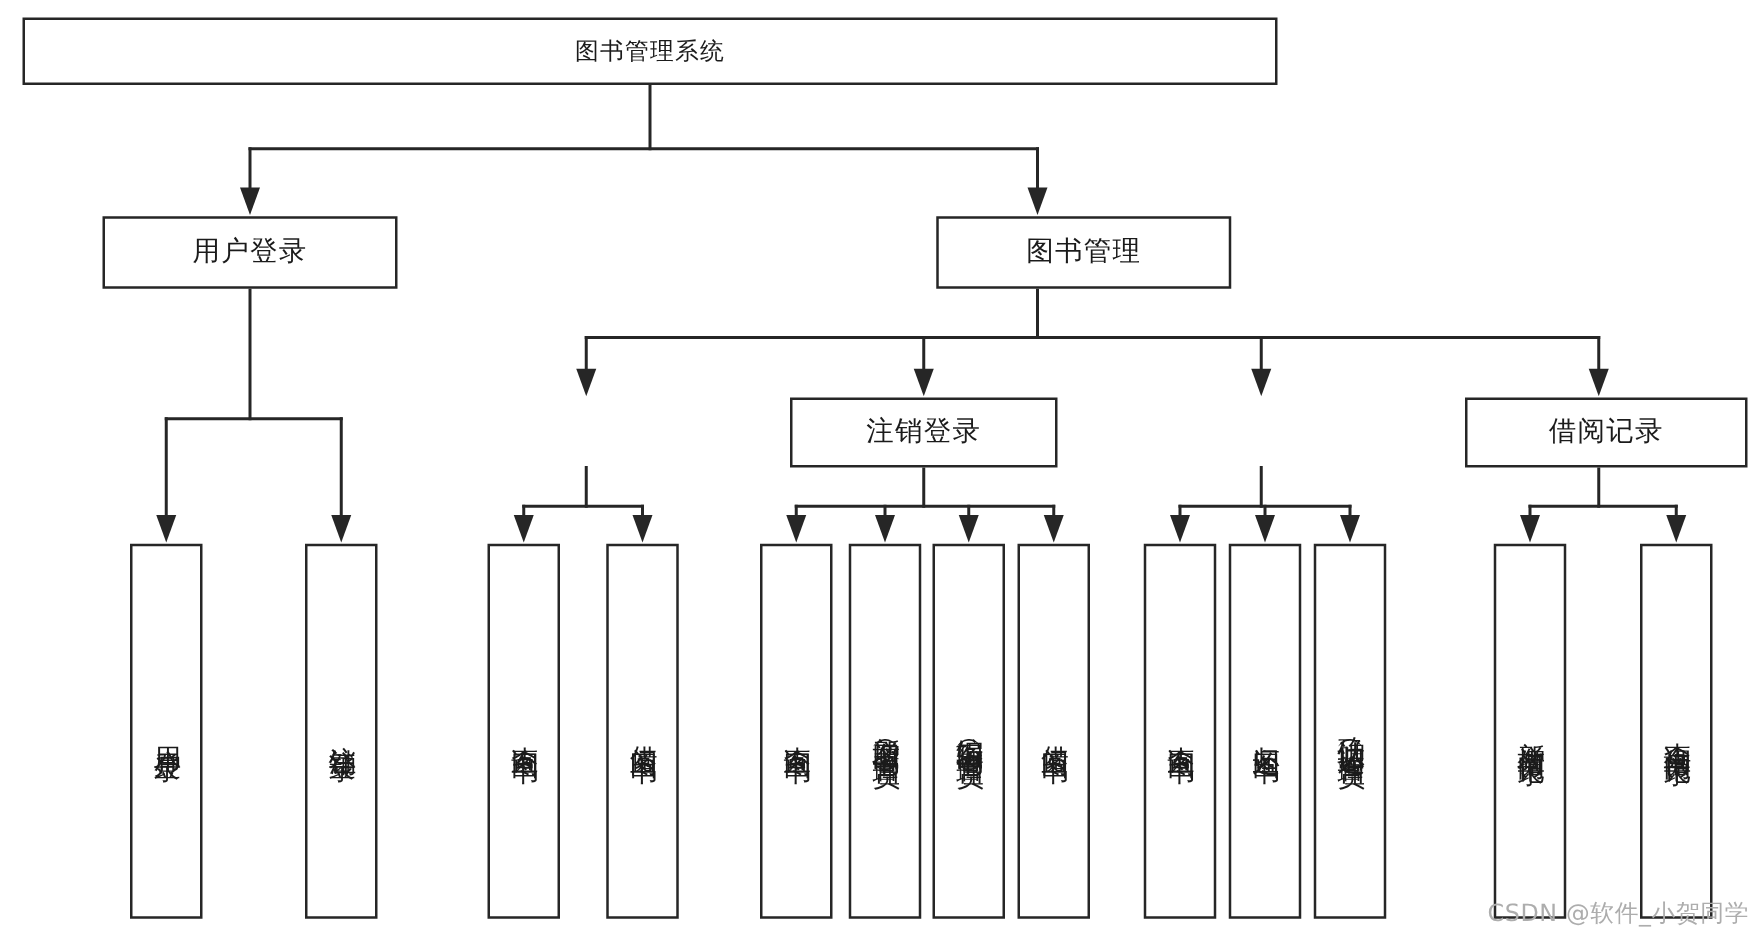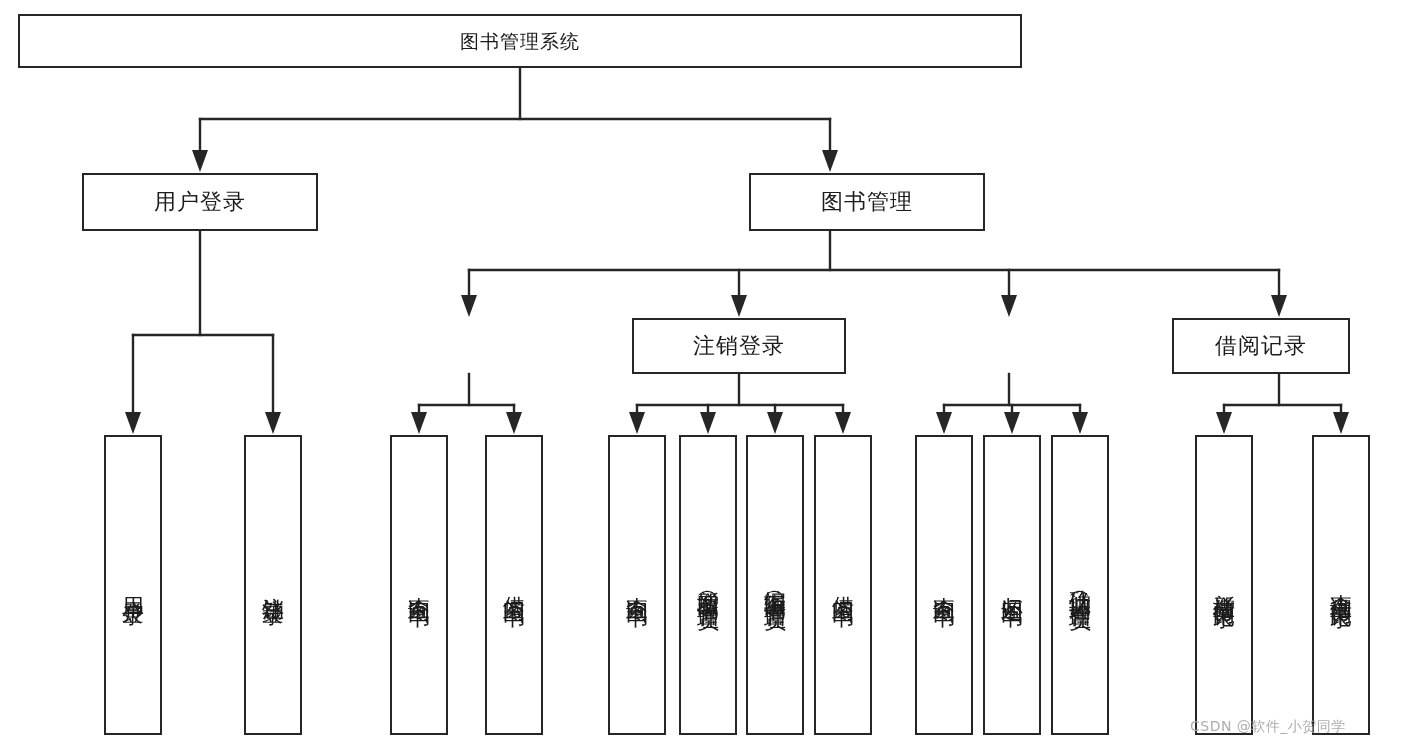--- a/index.html
+++ b/index.html
@@ -50,21 +50,21 @@
     padding: 6px 0;
     white-space: nowrap;
     align-items: center;
     justify-content: center;
   }
   .node.root {
     font-size: 19px;
   }
   .watermark {
     position: absolute;
-    font-size: 14px;
+    font-size: 19px;
     color: #adadad;
     white-space: nowrap;
     letter-spacing: 0.5px;
     user-select: none;
   }
 </style>
 </head>
 <body>
 
 <div id="canvas">
@@ -123,21 +123,21 @@
       <line x1="1341" y1="405" x2="1341" y2="415" stroke="#262626" stroke-width="2.4" stroke-linecap="square"></line>
       <polygon points="1333,412 1349,412 1341,434" fill="#262626"></polygon>
     </svg>
 
   <div class="node horiz root" style="left: 18px; top: 14px; width: 1004px; height: 54px;">图书管理系统</div>
 
   <div class="node horiz" style="left: 82px; top: 173px; width: 236px; height: 58px;">用户登录</div>
   <div class="node horiz" style="left: 712px; top: 173px; width: 236px; height: 58px; margin-left: 37px;">图书管理</div>
 
   <div class="node horiz" style="left: 632px; top: 318px; width: 214px; height: 56px;">注销登录</div>
-  <div class="node horiz" style="left: 1172px; top: 318px; width: 178px; height: 56px;">借阅记录</div>
+  <div class="node horiz" style="left: 1172px; top: 318px; width: 226px; height: 56px;">借阅记录</div>
 
   <div class="node vert" style="left: 104px; top: 435px; width: 58px; height: 300px;">用户登录</div>
   <div class="node vert" style="left: 244px; top: 435px; width: 58px; height: 300px;">注销登录</div>
   <div class="node vert" style="left: 390px; top: 435px; width: 58px; height: 300px;">查询图书</div>
   <div class="node vert" style="left: 485px; top: 435px; width: 58px; height: 300px;">借阅图书</div>
   <div class="node vert" style="left: 608px; top: 435px; width: 58px; height: 300px;">查询图书</div>
   <div class="node vert" style="left: 679px; top: 435px; width: 58px; height: 300px;">新增图书（管理员）</div>
   <div class="node vert" style="left: 746px; top: 435px; width: 58px; height: 300px;">编辑图书（管理员）</div>
   <div class="node vert" style="left: 814px; top: 435px; width: 58px; height: 300px;">借阅图书</div>
   <div class="node vert" style="left: 915px; top: 435px; width: 58px; height: 300px;">查询图书</div>

